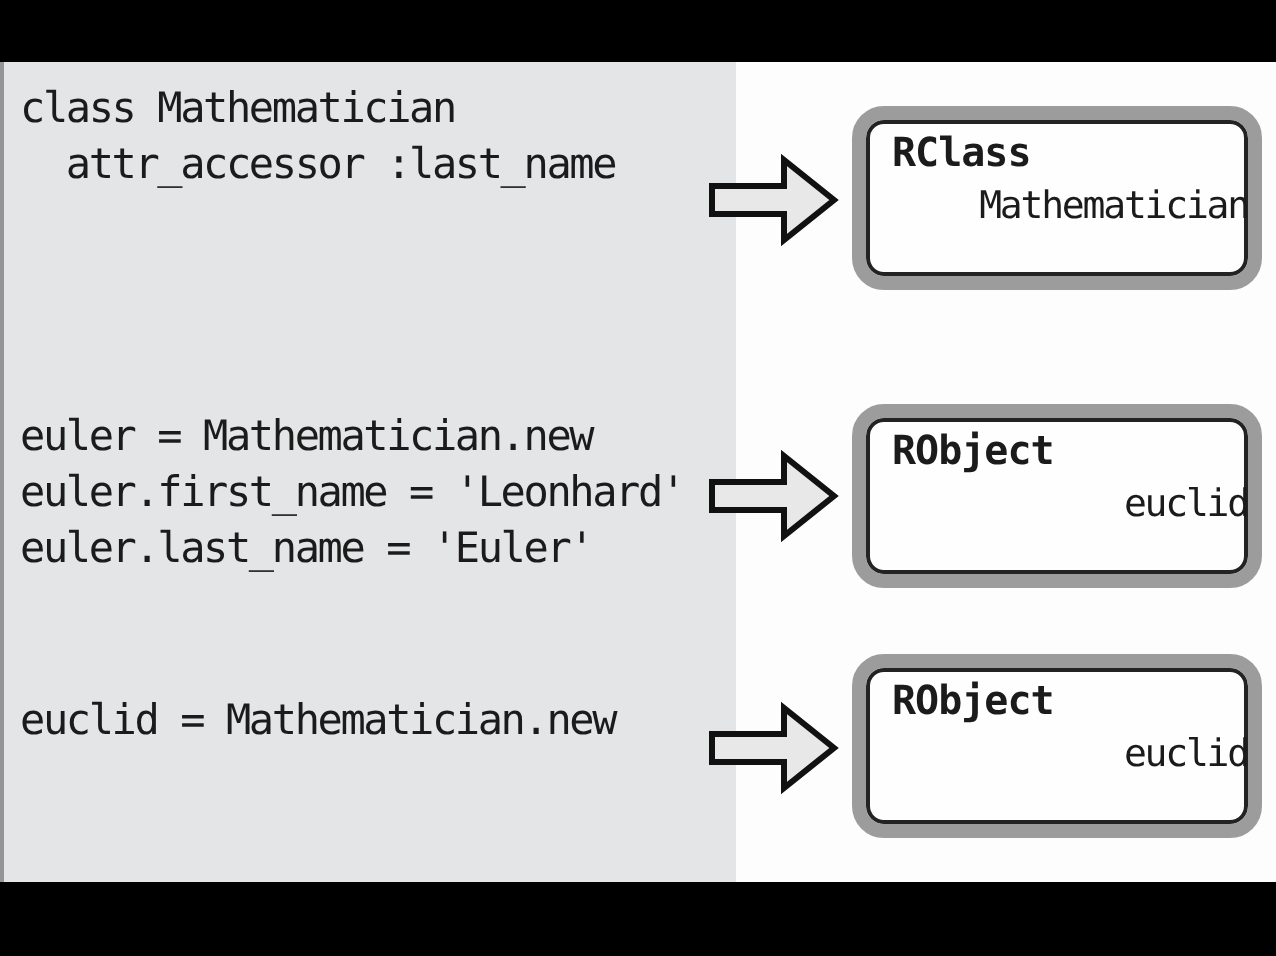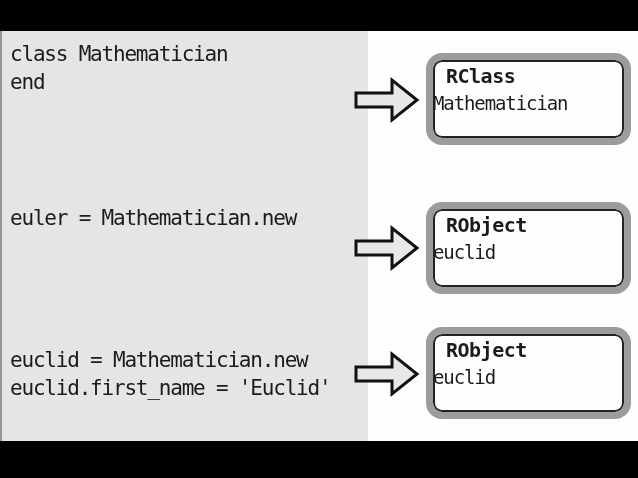--- a/index.html
+++ b/index.html
@@ -35,21 +35,21 @@
   .code-block {
     position: absolute;
     left: 10px;
     color: var(--text, #1b1b1b);
     font-size: 21px;
     line-height: 28px;
     letter-spacing: -1.2px;
   }
   #code-block-1 { top: 40px; }
   #code-block-2 { top: 204px; }
-  #code-block-3 { top: 346px; }
+  #code-block-3 { top: 346px; text-align: center; }
   .code-line { white-space: pre; }
 
   .obj-box {
     position: absolute;
     left: 426px;
     width: 205px;
     height: 92px;
     box-sizing: border-box;
     border: 7px solid var(--box-outer-border, #9c9c9c);
     border-radius: 16px;
@@ -61,21 +61,21 @@
   #box-3 { top: 327px; }
   .box-title {
     margin: 3px 0 0 13px;
     font-size: 20px;
     font-weight: bold;
     line-height: 26px;
     letter-spacing: -0.5px;
     color: var(--text, #111);
   }
   .box-value {
-    text-align: left;
+    text-align: right;
     font-size: 19px;
     line-height: 28px;
     letter-spacing: -1.1px;
     color: var(--text, #1b1b1b);
   }
 
   .arrow {
     position: absolute;
     left: 354px;
     width: 66px;
@@ -93,30 +93,31 @@
 </style>
 </head>
 <body>
 
 <div id="top-bar" class="letterbox"></div>
 
 <div id="code-panel"></div>
 
 <div class="code-block" id="code-block-1">
   <div class="code-line">class Mathematician</div>
-  <div class="code-line">end</div>
+  <div class="code-line">  attr_accessor :last_name</div>
 </div>
 
 <div class="code-block" id="code-block-2">
   <div class="code-line">euler = Mathematician.new</div>
+  <div class="code-line">euler.first_name = 'Leonhard'</div>
+  <div class="code-line">euler.last_name = 'Euler'</div>
 </div>
 
 <div class="code-block" id="code-block-3">
   <div class="code-line">euclid = Mathematician.new</div>
-  <div class="code-line">euclid.first_name = 'Euclid'</div>
 </div>
 
 <svg class="arrow" id="arrow-1" viewBox="0 0 66 48">
   <path d="M2 17 L38 17 L38 4 L63 24 L38 44 L38 31 L2 31 Z"></path>
 </svg>
 <svg class="arrow" id="arrow-2" viewBox="0 0 66 48">
   <path d="M2 17 L38 17 L38 4 L63 24 L38 44 L38 31 L2 31 Z"></path>
 </svg>
 <svg class="arrow" id="arrow-3" viewBox="0 0 66 48">
   <path d="M2 17 L38 17 L38 4 L63 24 L38 44 L38 31 L2 31 Z"></path>

